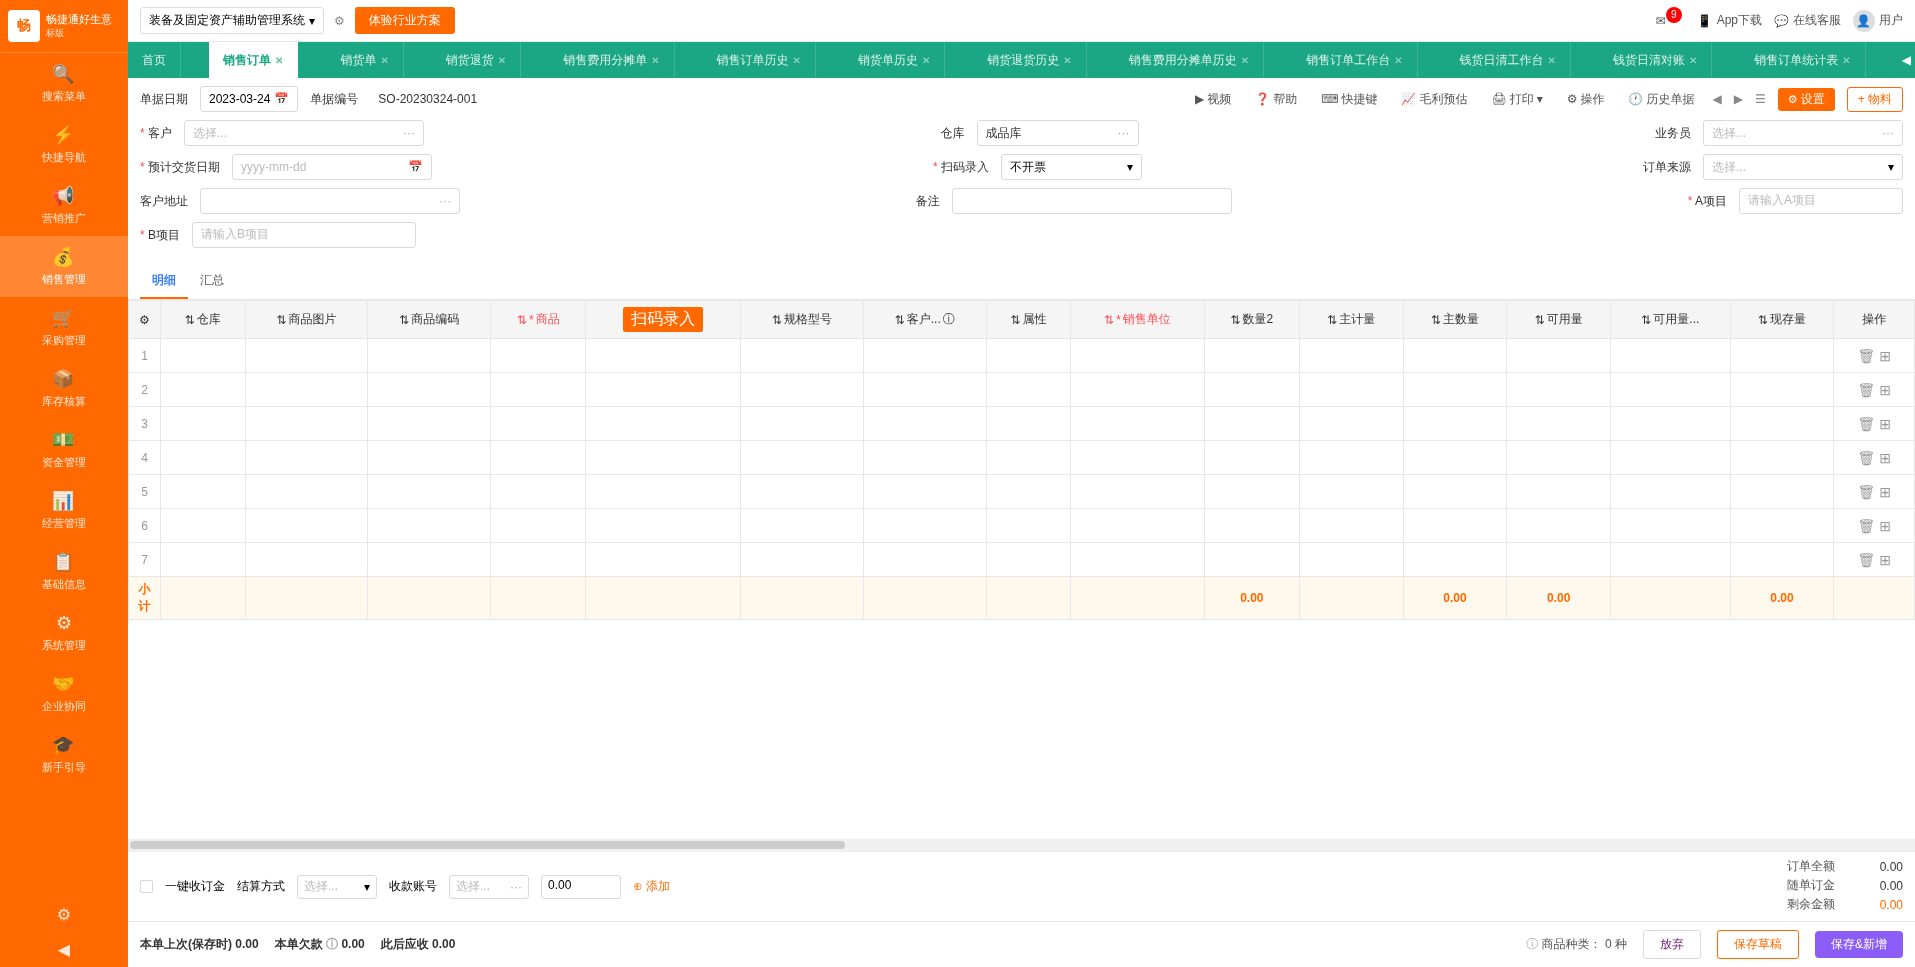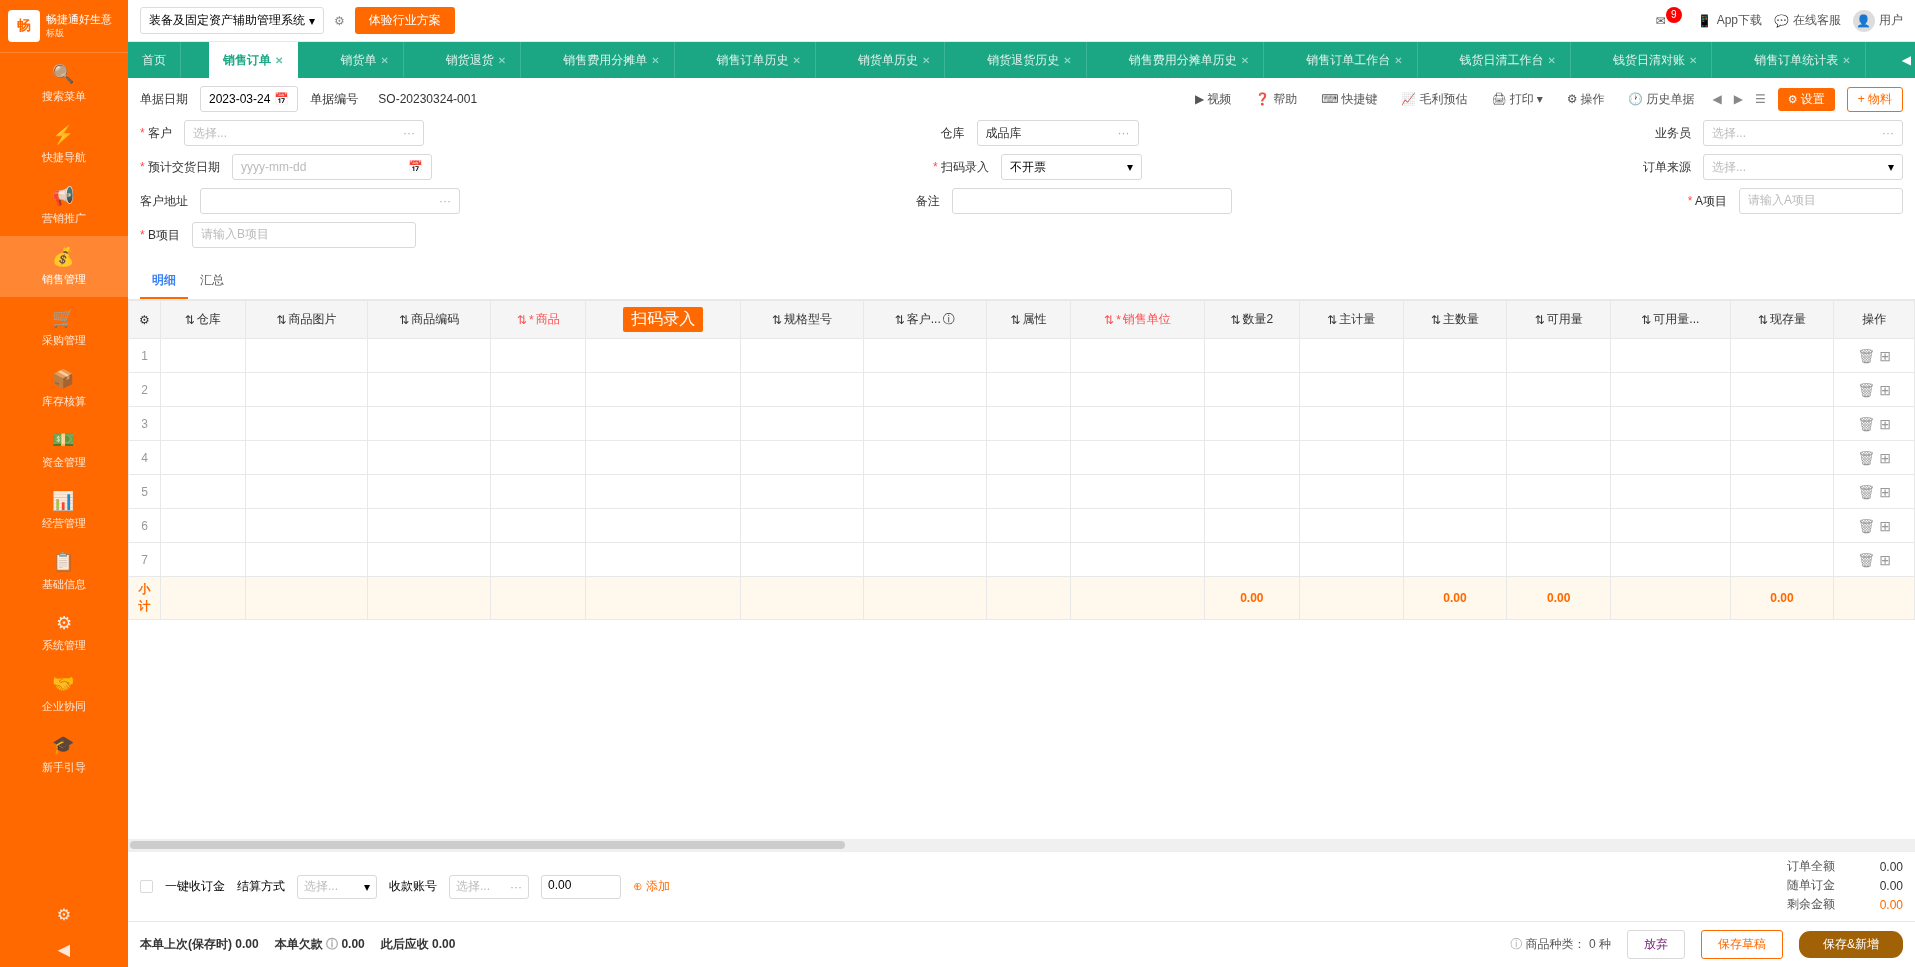--- a/index.html
+++ b/index.html
@@ -79,21 +79,21 @@
     .bottom-right-label { color: #555; }
     .bottom-right-val { color: #333; min-width: 60px; text-align: right; }
     .bottom-right-val.orange { color: #ff6900; }
 
     
     .footer-bar { background: #fff; border-top: 1px solid #e8e8e8; padding: 8px 12px; display: flex; align-items: center; gap: 16px; }
     .footer-info { color: #555; }
     .footer-info span { color: #333; font-weight: bold; }
     .btn-default { border: 1px solid #d9d9d9; background: #fff; color: #701a75; padding: 5px 16px; border-radius: 3px; cursor: pointer; }
     .btn-primary { border: 1px solid #ff6900; background: #fff; color: #ff6900; padding: 5px 16px; border-radius: 3px; cursor: pointer; }
-    .btn-primary-filled { background: #a16207; color: #fff; border: none; padding: 5px 24px; border-radius: 11px; cursor: pointer; }
+    .btn-primary-filled { background: #8b5cf6; color: #fff; border: none; padding: 5px 16px; border-radius: 4px; cursor: pointer; }
     .footer-goods { color: #555; }
 
     .scrollbar-area { height: 12px; background: #f0f0f0; overflow: hidden; position: relative; }
     .scrollbar-inner { height: 8px; background: #ccc; border-radius: 4px; margin: 2px; width: 40%; }
 
     .form-section { padding: 8px 12px; background: #fff; }
   </style>
 </head>
 <body>
 

